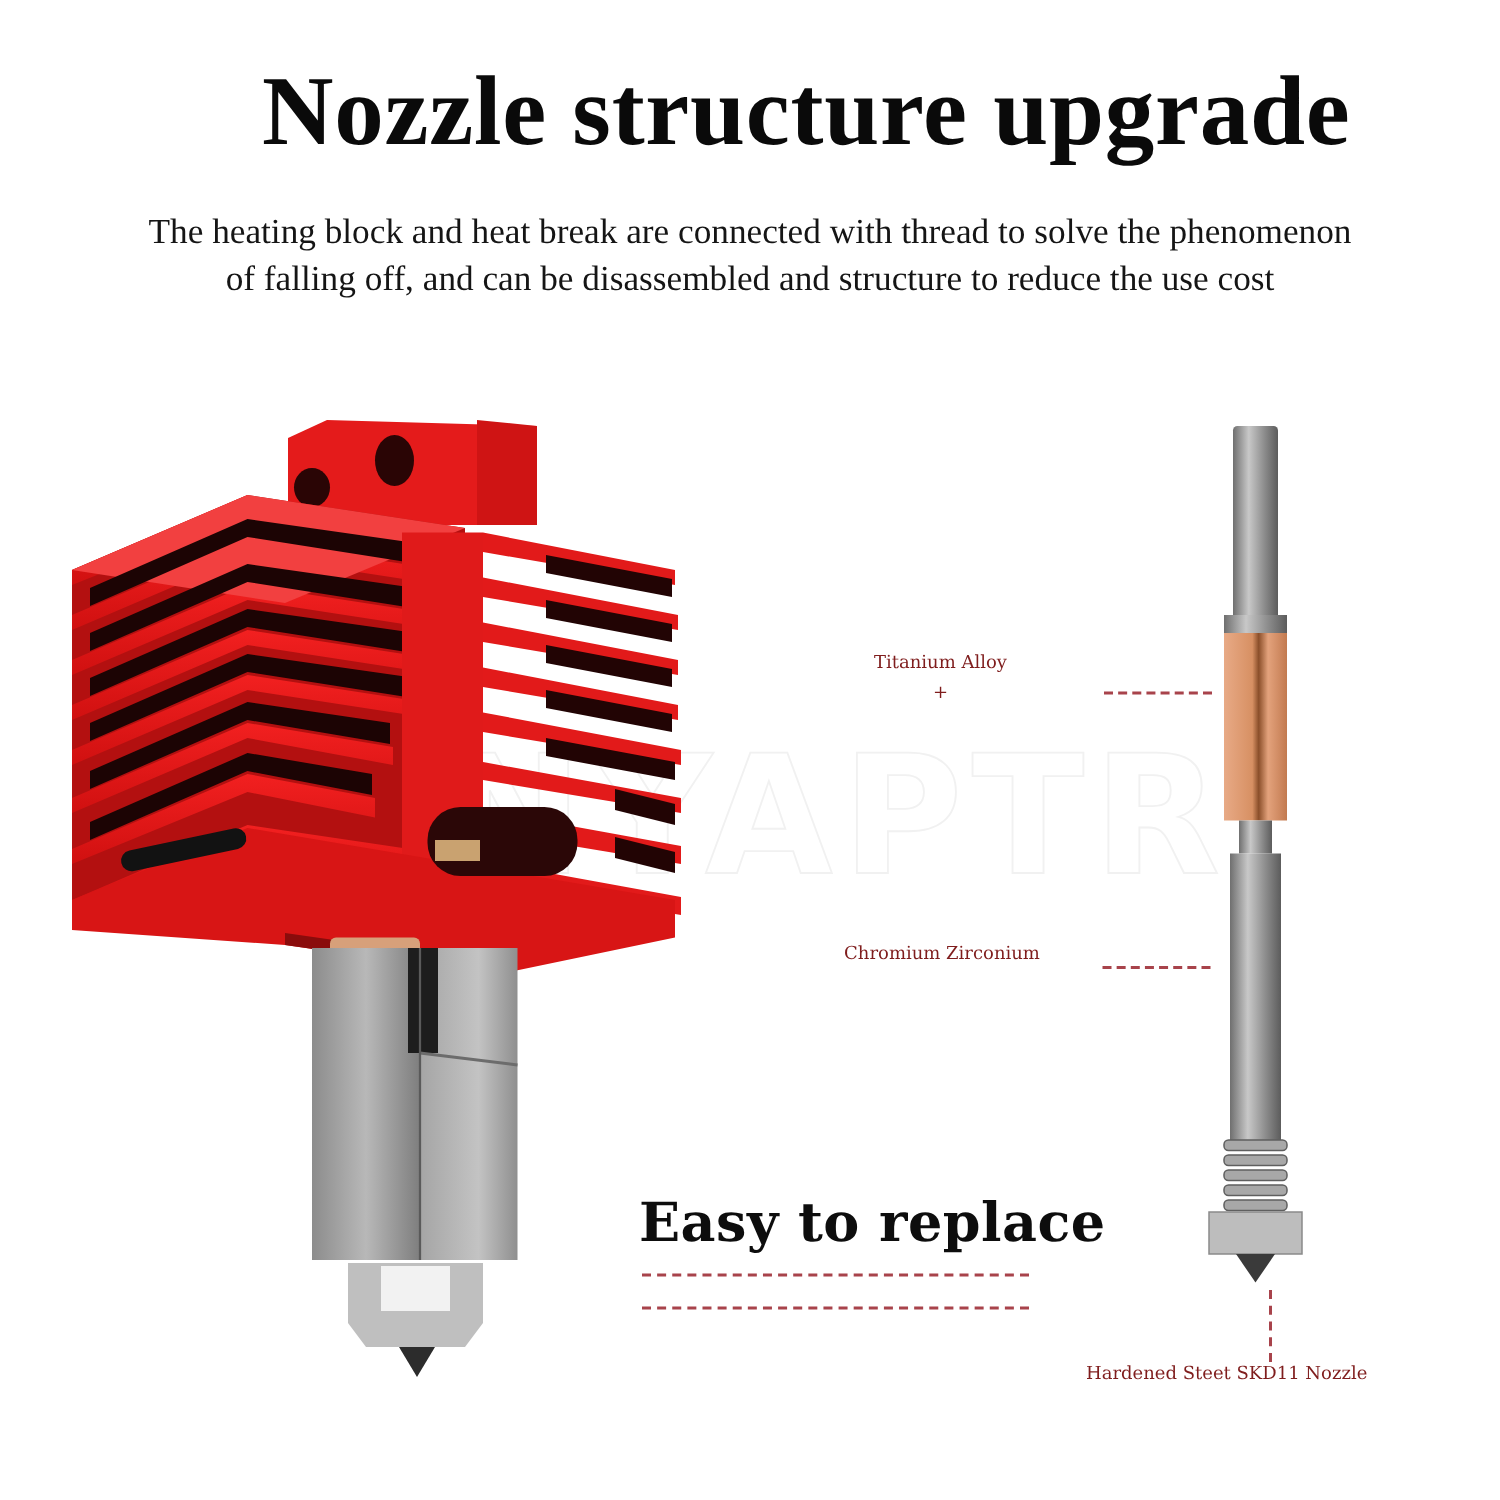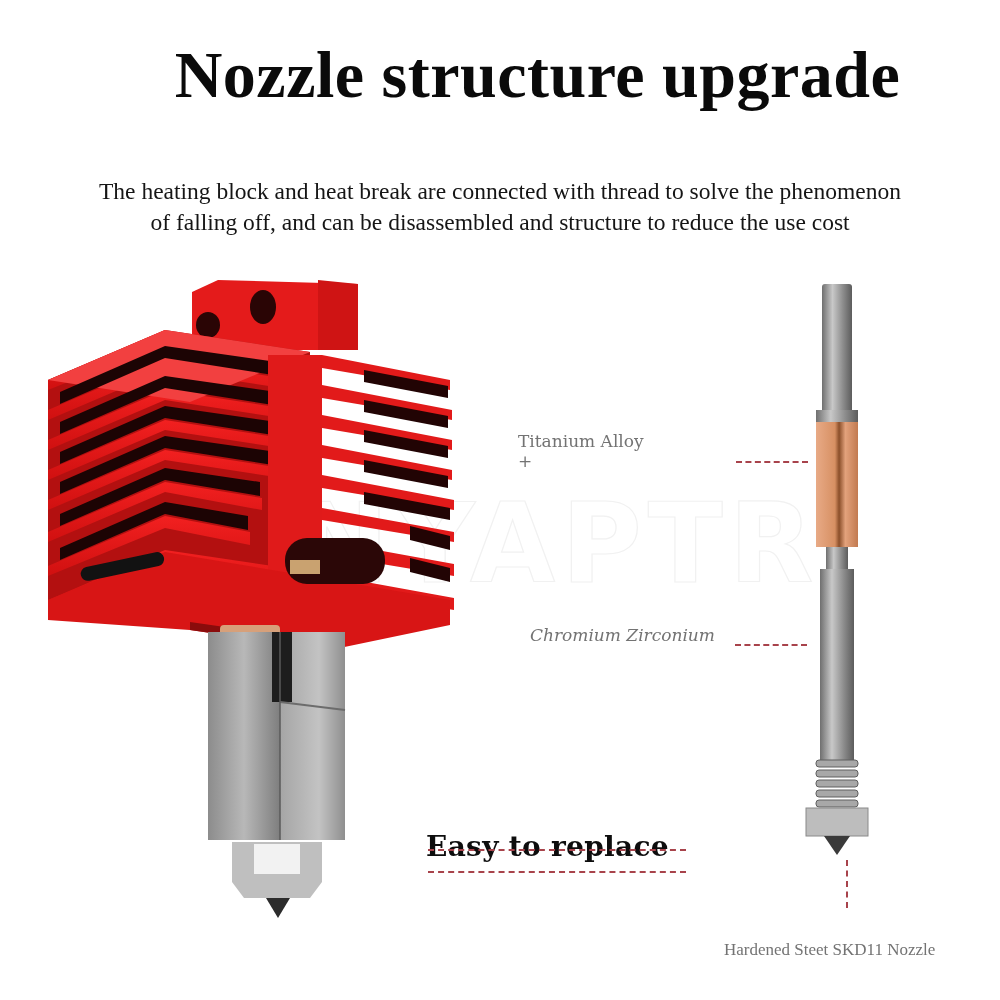--- a/index.html
+++ b/index.html
@@ -1,21 +1,21 @@
 <!DOCTYPE html>
 <html><head>
 <meta charset="utf-8">
 <style>
   html, body { margin:0; padding:0; background:#ffffff; }
   body { width:1000px; height:1000px; position:relative; overflow:hidden; font-family:"DejaVu Serif", serif; color:#111; }
   .title { position:absolute; top:42px; left:0; width:1075px; text-align:center; font-family:"Liberation Serif", serif; font-weight:bold; font-size:66px; letter-spacing:0.5px; color:#0a0a0a; line-height:1; }
-  .subtitle { position:absolute; top:140px; left:0; width:1000px; text-align:center; font-family:"Liberation Serif", serif; font-size:23.5px; line-height:31px; color:#151515;margin-top:36px; }
+  .subtitle { position:absolute; top:140px; left:0; width:1000px; text-align:center; font-family:"Liberation Serif", serif; font-size:23.5px; line-height:31px; color:#151515; }
   .subtitle span { display:block; white-space:nowrap; }
-  .label { position:absolute; font-family:"DejaVu Serif", serif; font-size:17px; color:#737373; white-space:nowrap; }
-  .easy { position:absolute; left:426px; top:794px; font-family:"DejaVu Serif", serif; font-weight:bold; font-size:28px; color:#0d0d0d; letter-spacing:0.3px;margin-top:36px; }
+  .label { position:absolute; font-family:"DejaVu Serif", serif; font-size:12px; color:#7f1d1d; white-space:nowrap; text-align:center; }
+  .easy { position:absolute; left:426px; top:794px; font-family:"DejaVu Serif", serif; font-weight:bold; font-size:36px; color:#0d0d0d; letter-spacing:0.3px; }
   .dash { position:absolute; height:0; border-top:2px dashed #a8434b; }
   .vdash { position:absolute; width:0; border-left:2px dashed #a8434b; }
   svg { position:absolute; }
   .watermark { position:absolute; left:120px; top:480px; font-family:"DejaVu Sans", sans-serif; font-size:110px; font-weight:bold; color:transparent; -webkit-text-stroke:1.2px #f1f1f1; letter-spacing:6px; }
 </style>
 </head>
 <body>
 
 <div class="watermark">ZANYAPTR</div>
 
@@ -156,23 +156,23 @@
   <rect x="8" y="528" width="62" height="28" fill="#bdbdbd" stroke="#8a8a8a"></rect>
   <polygon points="26,556 52,556 39,575" fill="#3a3a3a"></polygon>
 </svg>
 
 <div class="label" style="left:518px; top:431px; width:218px; line-height:20px;">
   <div>Titanium Alloy</div>
   <div>+</div>
 </div>
 <div class="dash" style="left:736px; top:461px; width:72px;"></div>
 
-<div class="label" style="left:530px; top:618px; width:196px; line-height:34px;font-style:italic;">
+<div class="label" style="left:530px; top:618px; width:196px; line-height:34px;">
   <div>Chromium Zirconium</div>
 </div>
 <div class="dash" style="left:735px; top:644px; width:72px;"></div>
 
 <div class="vdash" style="left:846px; top:860px; height:48px;"></div>
-<div class="label" style="left:724px; top:940px;font-family:Liberation Serif, serif;">Hardened Steet SKD11 Nozzle</div>
+<div class="label" style="left:724px; top:908px;">Hardened Steet SKD11 Nozzle</div>
 
 <div class="easy">Easy to replace</div>
 <div class="dash" style="left:428px; top:849px; width:258px;"></div>
 <div class="dash" style="left:428px; top:871px; width:258px;"></div>
 
 </body></html>

